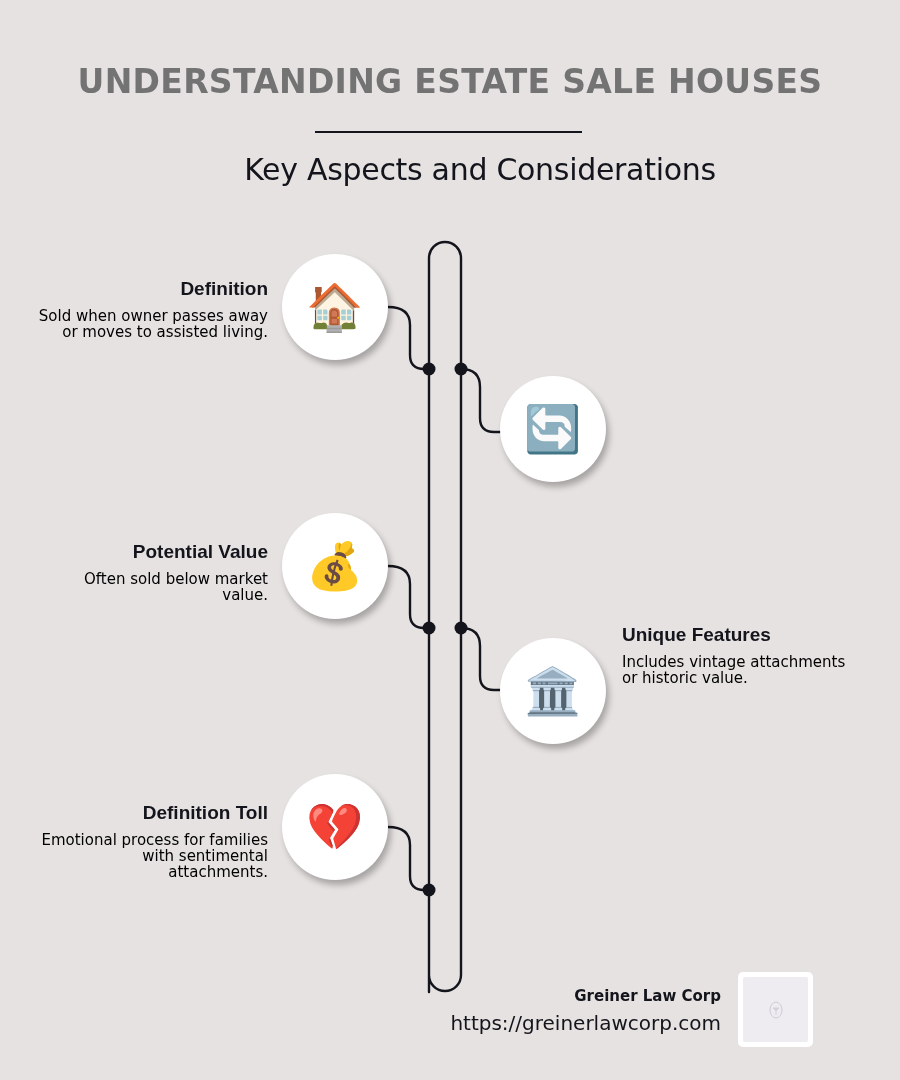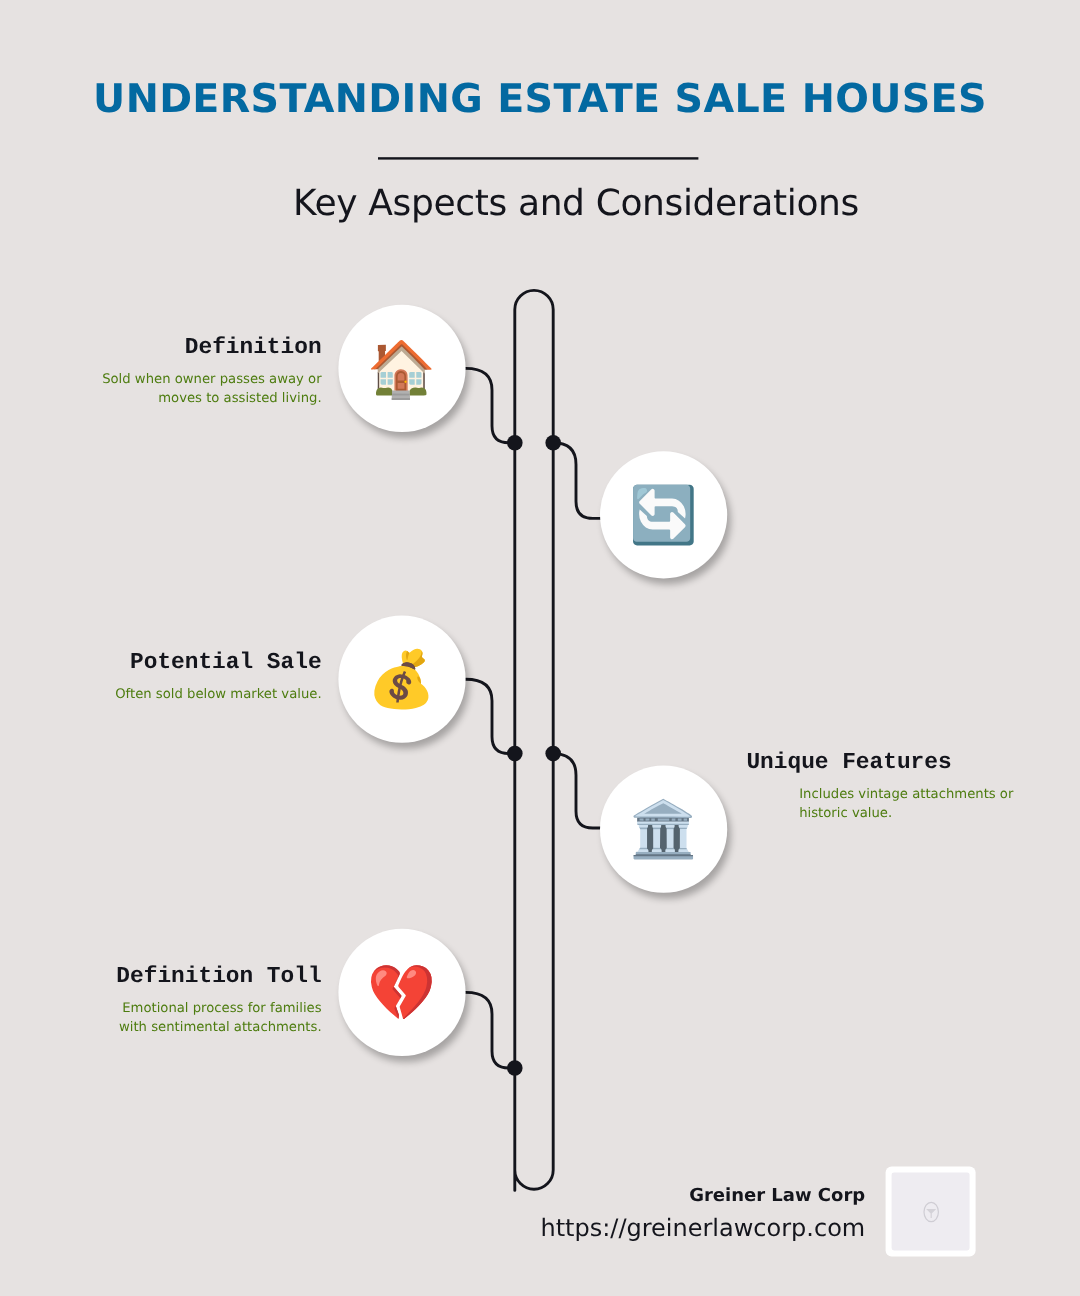--- a/index.html
+++ b/index.html
@@ -3,21 +3,21 @@
   <meta charset="utf-8">
   <style>
     html, body { margin: 0; padding: 0; }
     body {
       width: 900px; height: 1080px; position: relative; overflow: hidden;
       background: #E6E2E1; color: #14151c;
       font-family: "Liberation Sans", "DejaVu Sans", sans-serif;
     }
     .title {
       position: absolute; left: 0; top: 62px; width: 900px; text-align: center;
-      font-size: 33px; font-weight: 700; letter-spacing: 0.3px; color: #0369a1;
+      font-size: 33px; font-weight: 700; letter-spacing: 0.3px; color: #737373;
       font-family: "DejaVu Sans", sans-serif;
     }
     .divider {
       position: absolute; left: 315px; top: 131px; width: 267px; height: 2px;
       background: #14151c;
     }
     .subtitle {
       position: absolute; left: 0; top: 152px; width: 900px; text-align: center;
       font-size: 30px; font-weight: 400; color: #14151c;
       font-family: "DejaVu Sans", sans-serif; letter-spacing: -0.3px; padding-left: 30px;
@@ -27,27 +27,26 @@
       position: absolute; width: 106px; height: 106px; border-radius: 50%;
       background: #ffffff; box-shadow: 3px 5px 6px rgba(0,0,0,0.28);
       display: flex; align-items: center; justify-content: center;
       font-size: 46px; line-height: 1;
       font-family: "DejaVu Sans", sans-serif;
     }
     .item-text { position: absolute; width: 230px; }
     .item-text.left { text-align: right; }
     .item-text.right { text-align: left; }
     .item-title {
-      font-family: Liberation Mono, monospace; font-weight: 700; font-size: 19px;
+      font-family: Liberation Sans, sans-serif; font-weight: 700; font-size: 19px;
       color: #14151c; margin-bottom: 8px; white-space: nowrap;
     }
     .item-desc {
-      font-family: "DejaVu Sans", sans-serif; font-size: 11px; line-height: 16px;
-      color: #4d7c0f;
-      margin-left: 44px;
+      font-family: "DejaVu Sans", sans-serif; font-size: 15px; line-height: 16px;
+      color: #000000;
     }
     .footer-name {
       position: absolute; right: 179px; top: 987px; font-weight: 700; font-size: 15px;
       font-family: "DejaVu Sans", sans-serif; color: #14151c; white-space: nowrap; text-align: right;
     }
     .footer-url {
       position: absolute; right: 179px; top: 1011px; font-size: 20px;
       font-family: "DejaVu Sans", sans-serif; color: #14151c; white-space: nowrap;
     }
     .logo-box {
@@ -99,21 +98,21 @@
 <div class="icon-circle" style="left:500px;top:376px;">
   <span>🔄</span>
 </div>
 <div class="item-text right" style="left:622px;top:399px;">
 </div>
 
 <div class="icon-circle" style="left:282px;top:513px;">
   <span>💰</span>
 </div>
 <div class="item-text left" style="left:38px;top:541px;">
-  <div class="item-title">Potential Sale</div>
+  <div class="item-title">Potential Value</div>
   <div class="item-desc">Often sold below market value.</div>
 </div>
 
 <div class="icon-circle" style="left:500px;top:638px;">
   <span>🏛️</span>
 </div>
 <div class="item-text right" style="left:622px;top:624px;">
   <div class="item-title">Unique Features</div>
   <div class="item-desc">Includes vintage attachments or historic value.</div>
 </div>

